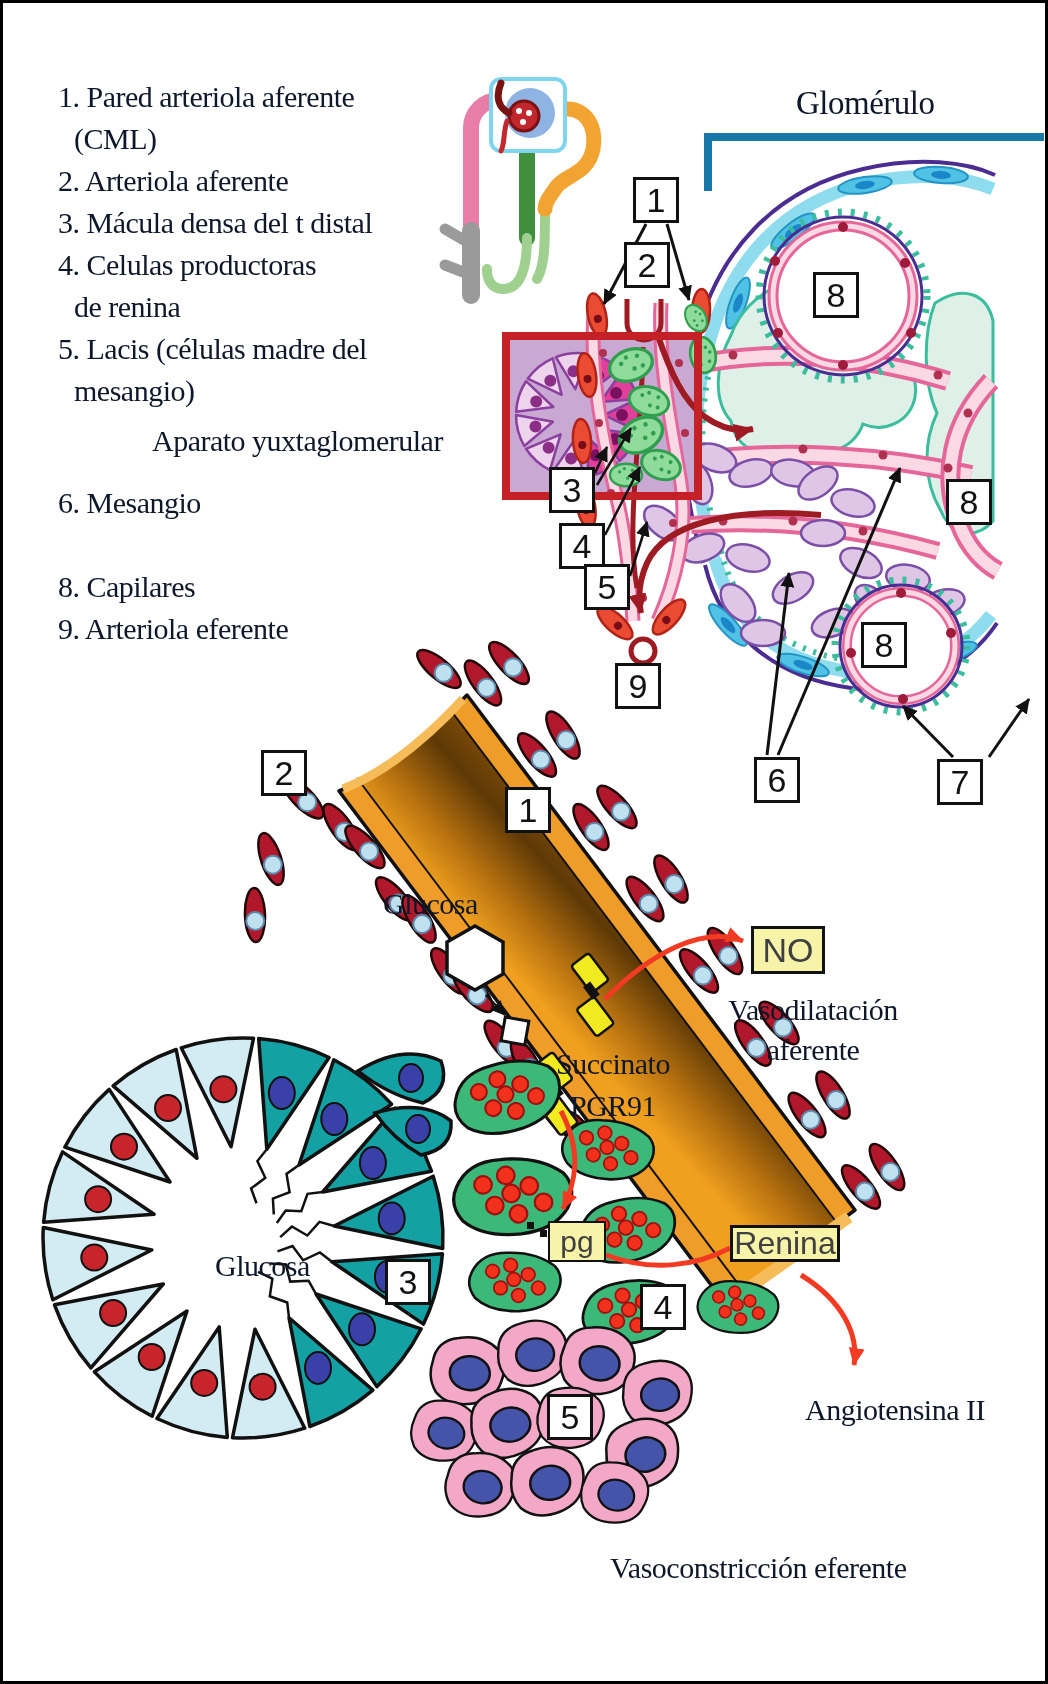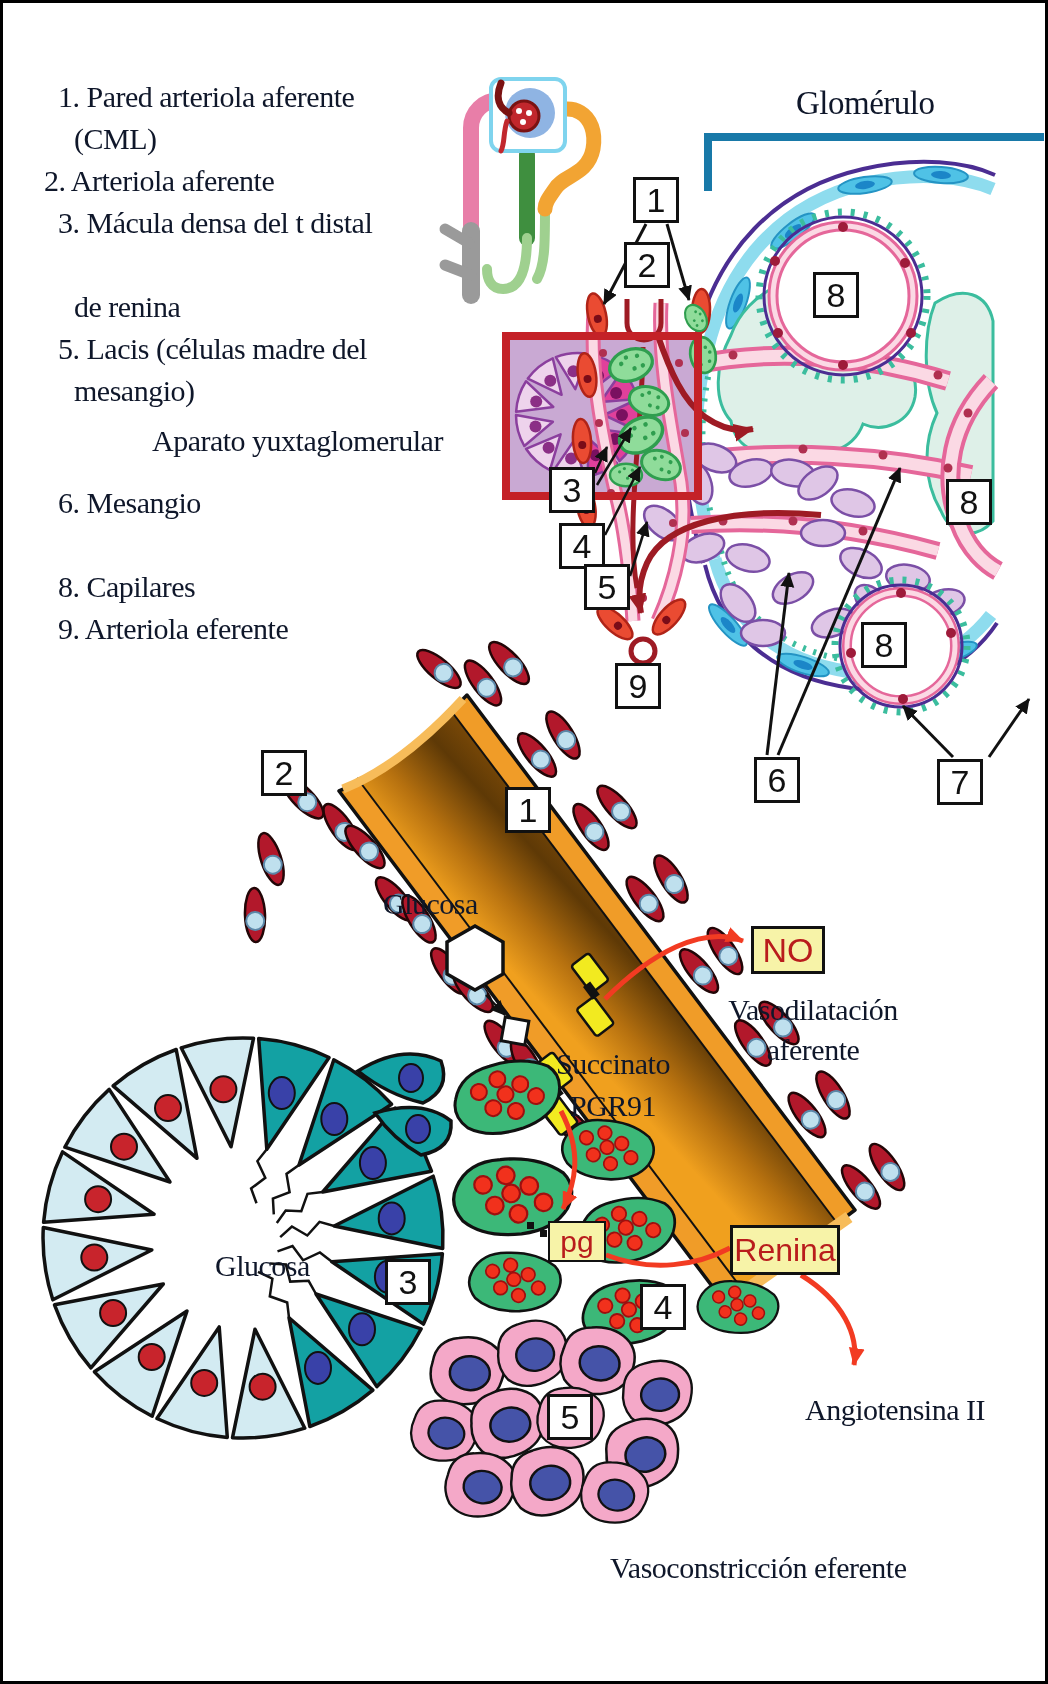--- a/index.html
+++ b/index.html
@@ -2,21 +2,21 @@
 <html><head>
 <meta charset="utf-8">
 <style>
   html,body{margin:0;padding:0;background:#fff;}
   #stage{position:relative;width:1048px;height:1684px;background:#fff;border:3px solid #000;box-sizing:border-box;overflow:hidden;font-family:"Liberation Sans",sans-serif;}
   #art{position:absolute;left:0;top:0;width:1048px;height:1684px;}
   .t{position:absolute;color:#0f172a;font-family:Liberation Serif, serif;letter-spacing:-0.5px;white-space:nowrap;}
   .lg{font-size:30px;line-height:36px;}
   .ind{margin-left:16px;}
   .nb{position:absolute;background:#fff;border:3px solid #111;display:flex;align-items:center;justify-content:center;font-size:34px;color:#111;width:46px;height:46px;box-sizing:border-box;font-family:"Liberation Sans",sans-serif;}
-  .yb{position:absolute;background:#f7f3a8;border:3px solid #111;display:flex;align-items:center;justify-content:center;font-size:32px;color:#b91c1c;box-sizing:border-box;font-family:"Liberation Sans",sans-serif;}
+  .yb{position:absolute;background:#f7f3a8;border:3px solid #111;display:flex;align-items:center;justify-content:center;font-size:32px;color:#404040;box-sizing:border-box;font-family:"Liberation Sans",sans-serif;}
   .ctr{text-align:center;}
 </style>
 </head>
 <body>
 
 <div id="stage">
 
 <svg id="art" viewBox="0 0 1048 1684" xmlns="http://www.w3.org/2000/svg">
   <defs>
     <marker id="mb" markerUnits="userSpaceOnUse" markerWidth="18" markerHeight="16" refX="14" refY="7" orient="auto">
@@ -420,22 +420,23 @@
   <g fill="none" stroke="#f23b22" stroke-width="5">
     <path d="M 602,996 C 648,950 700,922 740,938" marker-end="url(#mr)"></path>
     <path d="M 558,1108 C 580,1150 572,1180 560,1206" marker-end="url(#mr)"></path>
     <path d="M 603,1252 C 650,1270 695,1262 727,1245"></path>
     <path d="M 798,1272 C 840,1298 856,1332 851,1362" marker-end="url(#mr)"></path>
   </g>
 </svg>
 
 <div class="t lg" style="left:55px;top:76px">1. Pared arteriola aferente</div>
 <div class="t lg ind" style="left:55px;top:118px">(CML)</div>
-<div class="t lg" style="left:41px;top:160px">2. Arteriola aferente</div>
+<div class="t lg" style="left:55px;top:160px">2. Arteriola aferente</div>
 <div class="t lg" style="left:55px;top:202px">3. Mácula densa del t distal</div>
+<div class="t lg" style="left:55px;top:244px">4. Celulas productoras</div>
 <div class="t lg ind" style="left:55px;top:286px">de renina</div>
 <div class="t lg" style="left:55px;top:328px">5. Lacis (células madre del</div>
 <div class="t lg ind" style="left:55px;top:370px">mesangio)</div>
 <div class="t lg" style="left:149px;top:420px">Aparato yuxtaglomerular</div>
 <div class="t lg" style="left:55px;top:482px">6. Mesangio</div>
 <div class="t lg" style="left:55px;top:566px">8. Capilares</div>
 <div class="t lg" style="left:55px;top:608px">9. Arteriola eferente</div>
 
 <div class="t" style="left:793px;top:82px;font-size:33px">Glomérulo</div>
 
@@ -457,18 +458,18 @@
 <div class="nb" style="left:637px;top:1281px">4</div>
 <div class="nb" style="left:544px;top:1391px">5</div>
 
 <div class="t" style="left:380px;top:884px;font-size:30px">Glucosa</div>
 <div class="t ctr" style="left:530px;top:1044px;width:160px;font-size:30px">Succinato</div>
 <div class="t ctr" style="left:530px;top:1086px;width:160px;font-size:30px">PGR91</div>
 <div class="yb" style="left:748px;top:923px;width:74px;height:48px;font-size:34px">NO</div>
 <div class="t ctr" style="left:690px;top:990px;width:240px;font-size:30px">Vasodilatación</div>
 <div class="t ctr" style="left:690px;top:1030px;width:240px;font-size:30px">aferente</div>
 <div class="yb" style="left:545px;top:1218px;width:58px;height:41px;border-width:2px;font-size:30px">pg</div>
-<div class="yb" style="left:727px;top:1222px;width:110px;height:50px;font-size:32px">Renina</div>
+<div class="yb" style="left:727px;top:1222px;width:110px;height:37px;font-size:32px">Renina</div>
 <div class="t" style="left:212px;top:1246px;font-size:30px">Glucosa</div>
 <div class="t" style="left:802px;top:1390px;font-size:30px">Angiotensina II</div>
 <div class="t" style="left:607px;top:1548px;font-size:30px">Vasoconstricción eferente</div>
 
 </div>
 
 </body></html>

